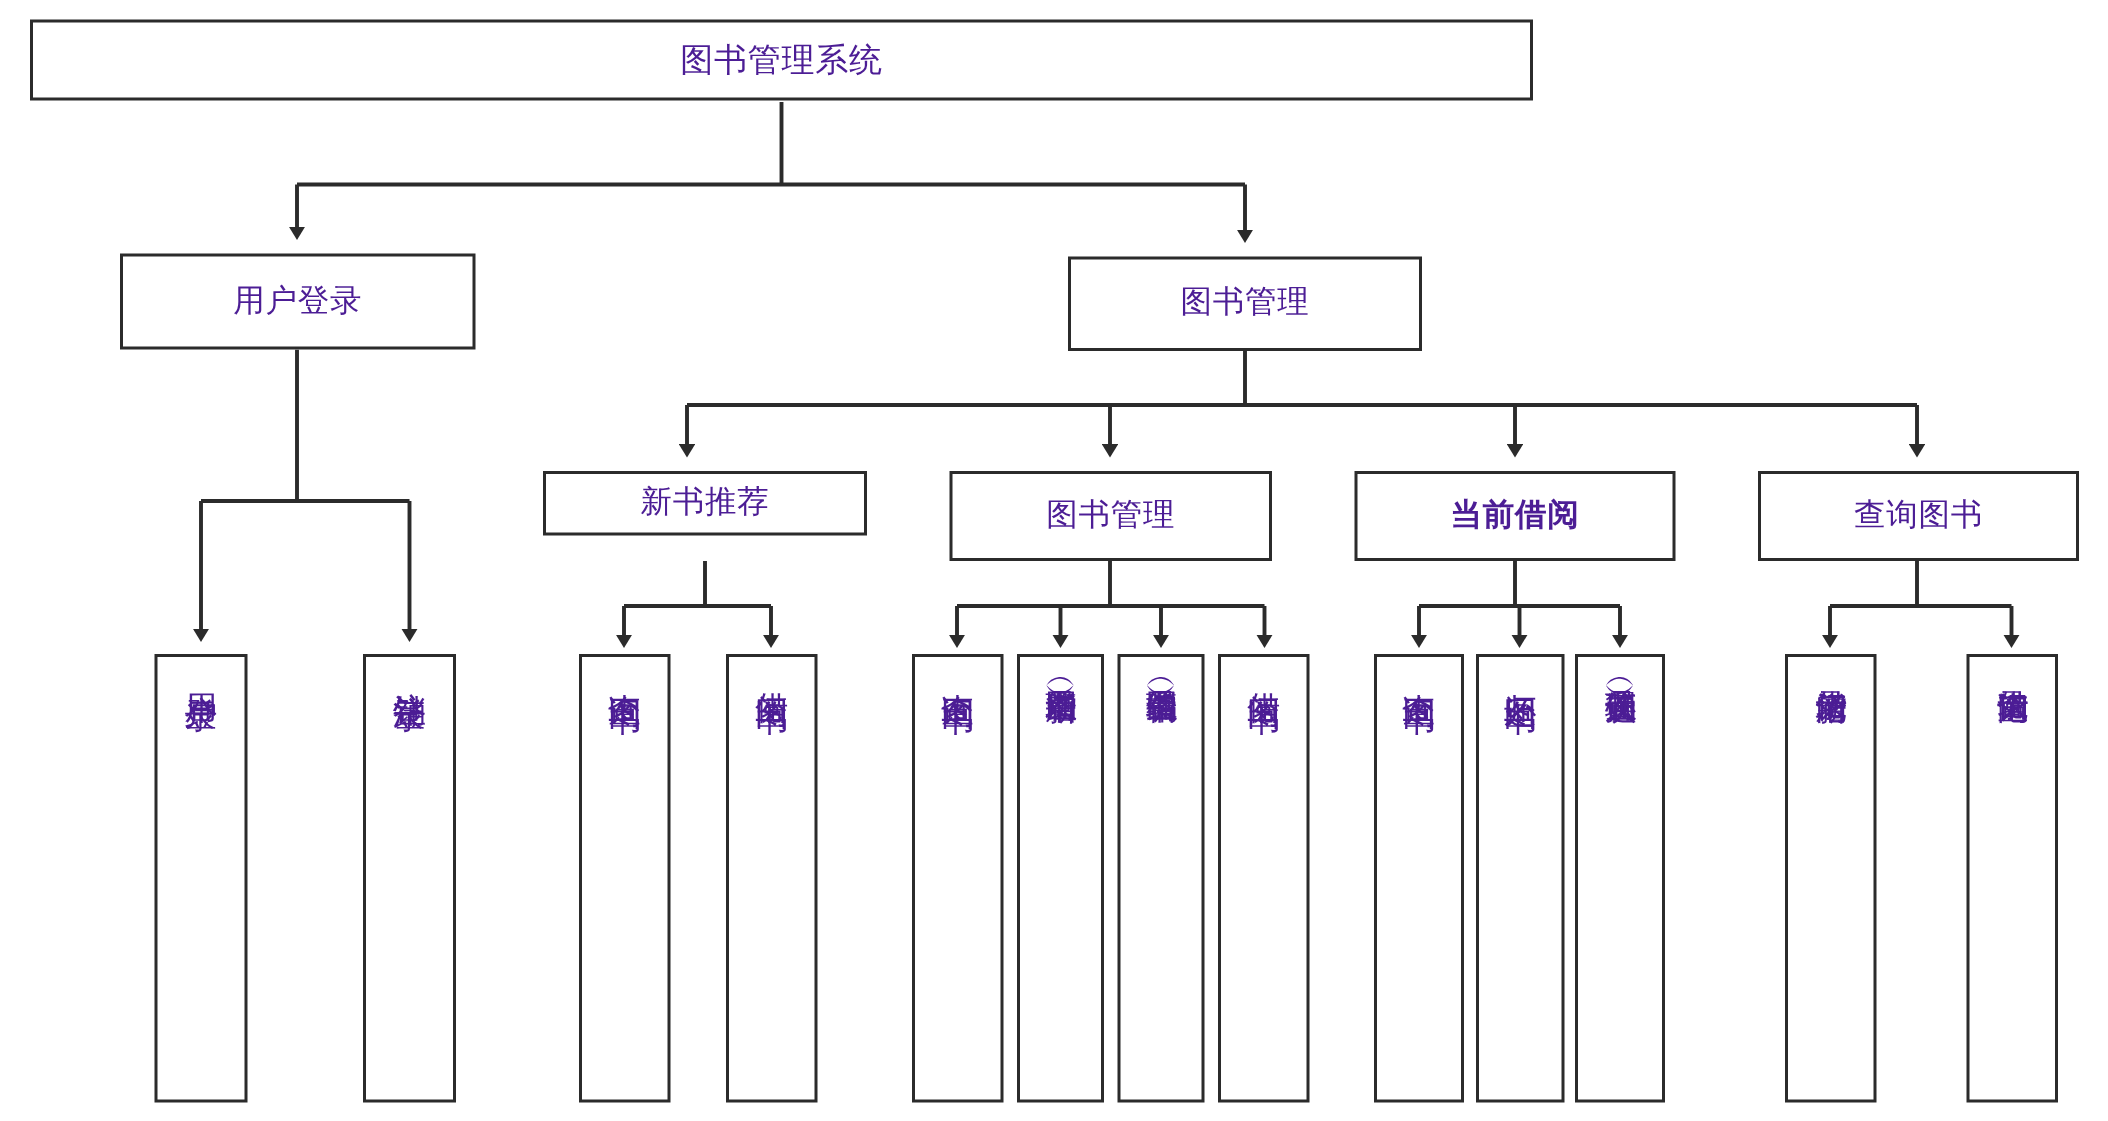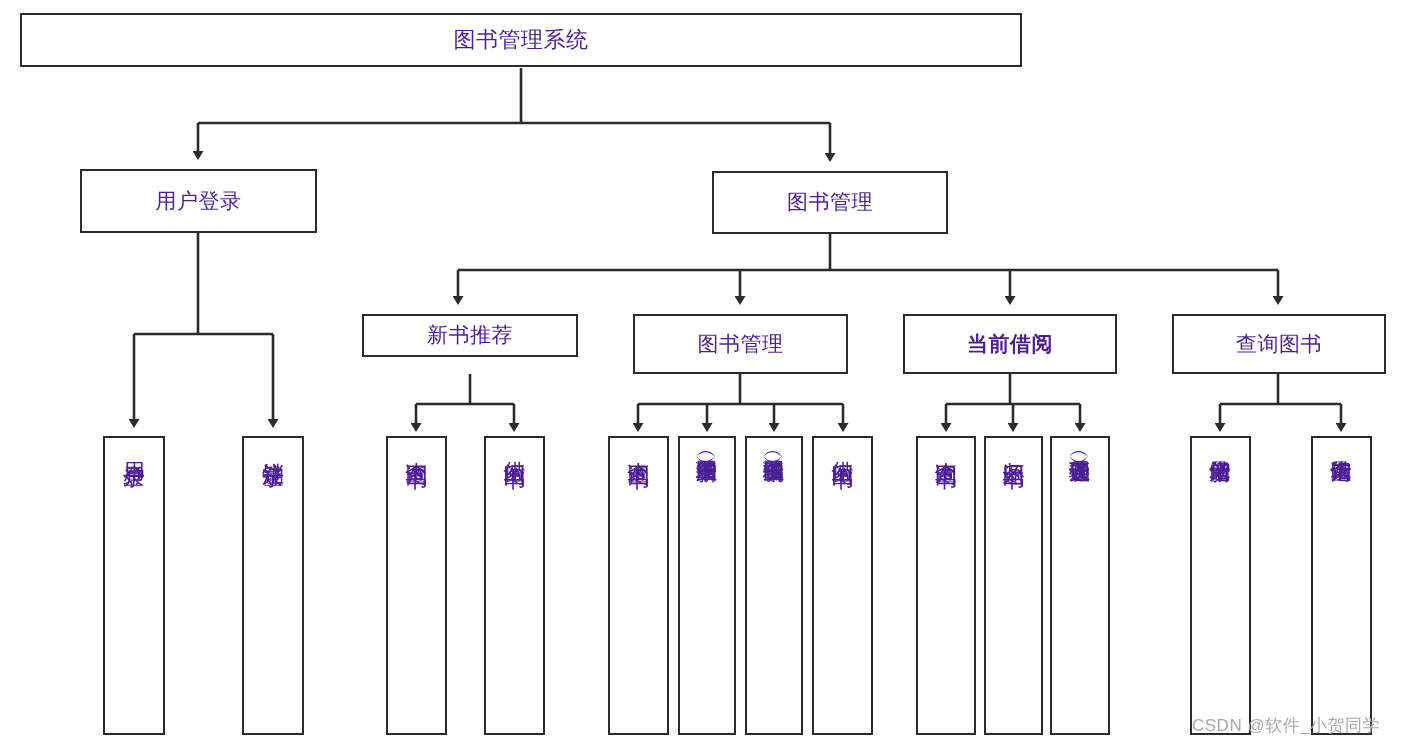--- a/index.html
+++ b/index.html
@@ -197,15 +197,14 @@
     <span class="node-label">确认归还（管理员）</span>
   </div>
 
   <div class="node leaf tall-text" style="left:1190px; top:436px; width:61px; height:299px;">
     <span class="node-label">新增借阅记录</span>
   </div>
   <div class="node leaf tall-text" style="left:1311px; top:436px; width:61px; height:299px;">
     <span class="node-label">查询借阅记录</span>
   </div>
 
-  <div class="watermark">CSDN @软件_小贺同学</div>
 
 </div>
 
 </body></html>

